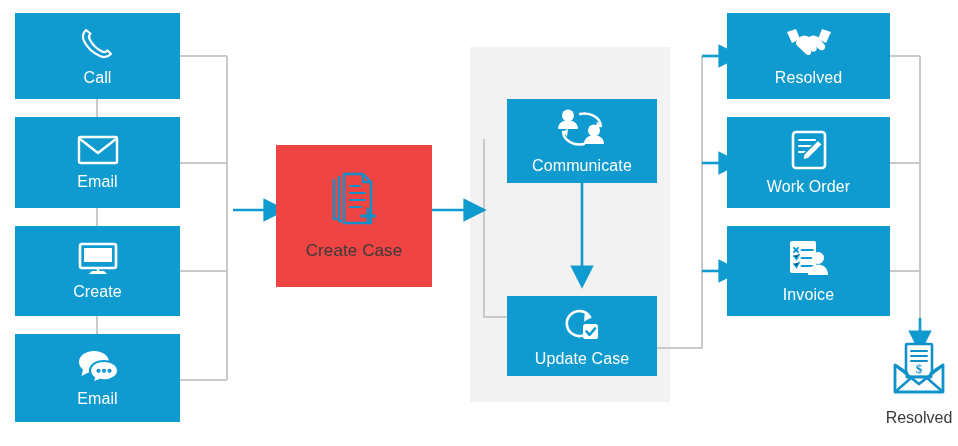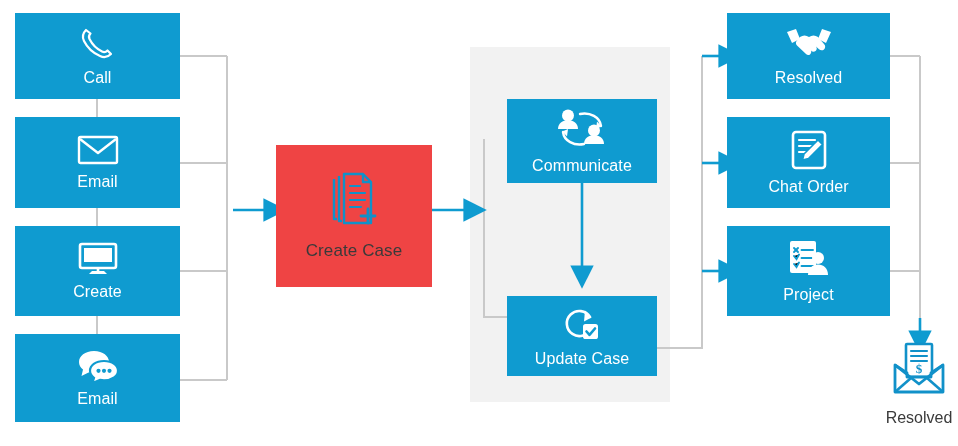--- a/index.html
+++ b/index.html
@@ -197,41 +197,41 @@
       <svg width="40" height="42" viewBox="0 0 40 42">
         <rect x="4" y="3" width="32" height="36" rx="3" fill="none" stroke="#fff" stroke-width="2.6"></rect>
         <g stroke="#fff" stroke-width="2.2" stroke-linecap="round">
           <path d="M10 11 L26 11"></path>
             <path d="M10 17 L23 17"></path>
             <path d="M10 23 L19 23"></path>
         </g>
         <path d="M29 11 L33.5 15.5 L19.5 29.5 L13.5 31 L15 25 Z" fill="#fff" stroke="#0F9BD0" stroke-width="1.6" stroke-linejoin="round"></path>
       </svg>
     </span>
-    <span class="lbl">Chat Order</span>
+    <span class="lbl">Work Order</span>
   </div>
 
   <div class="node blue" style="left:727px;top:226px;width:163px;height:90px;">
     <span class="ic">
       <svg width="44" height="40" viewBox="0 0 44 40">
         <rect x="3" y="2" width="26" height="32" rx="2" fill="#fff"></rect>
         <g stroke="#0F9BD0" stroke-width="1.9" stroke-linecap="round">
           <path d="M7 9 L11 13"></path>
             <path d="M11 9 L7 13"></path>
           <path d="M14.5 11 L26 11"></path>
           <path d="M7 17 L9.5 20 L12 15.5"></path>
             <path d="M14.5 19 L26 19"></path>
           <path d="M7 25 L9.5 28 L12 23.5"></path>
             <path d="M14.5 27 L26 27"></path>
         </g>
         <circle cx="31" cy="19" r="6" fill="#fff"></circle>
         <path d="M21 36 C21 29.5,25.5 25.5,31 25.5 C36.5 25.5,41 29.5,41 36 Z" fill="#fff"></path>
       </svg>
     </span>
-    <span class="lbl">Project</span>
+    <span class="lbl">Invoice</span>
   </div>
 
   <div class="loose" style="left:880px;top:341px;width:78px;">
     <span class="ic">
       <svg width="58" height="58" viewBox="0 0 58 58">
         <rect x="16" y="3" width="26" height="33" rx="1" fill="#fff" stroke="#1191C9" stroke-width="2.6"></rect>
         <g stroke="#1191C9" stroke-width="2.1" stroke-linecap="round">
           <path d="M21 10 L37 10"></path>
             <path d="M21 15 L37 15"></path>
             <path d="M21 20 L37 20"></path>

